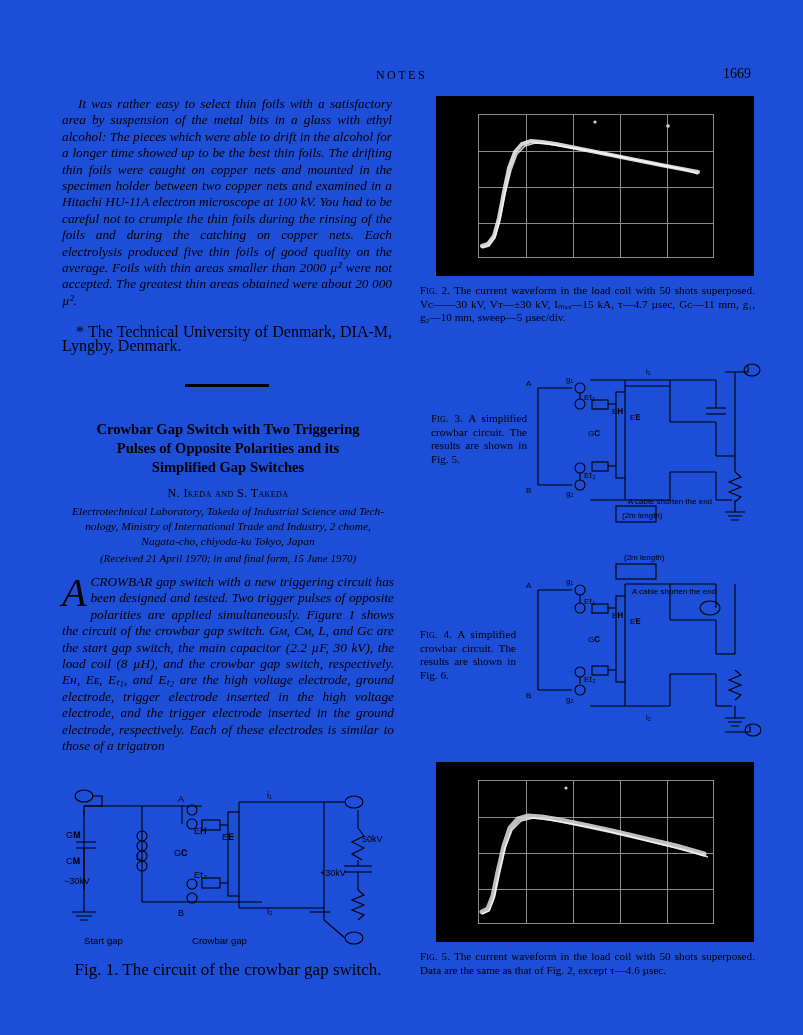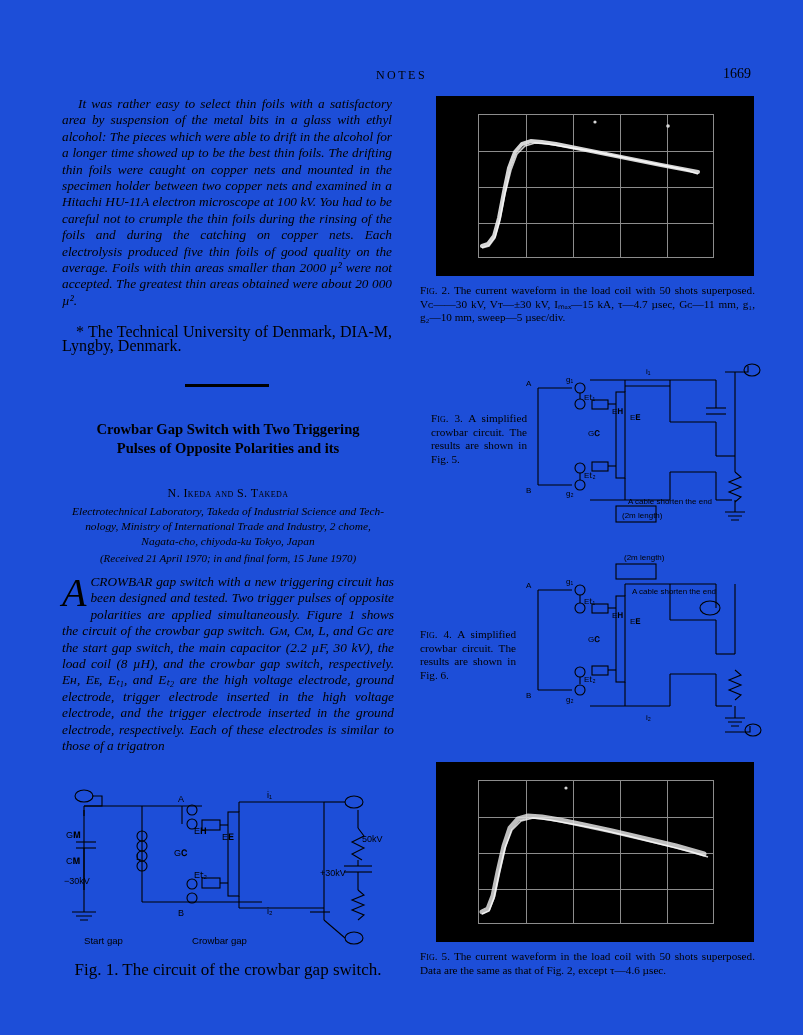--- a/index.html
+++ b/index.html
@@ -225,20 +225,21 @@
   <div class="col-left">
     <p class="body">It was rather easy to select thin foils with a satisfactory area by suspension of the metal bits in a glass with ethyl alcohol: The pieces which were able to drift in the alcohol for a longer time showed up to be the best thin foils. The drifting thin foils were caught on copper nets and mounted in the specimen holder between two copper nets and examined in a Hitachi HU-11A electron microscope at 100 kV. You had to be careful not to crumple the thin foils during the rinsing of the foils and during the catching on copper nets. Each electrolysis produced five thin foils of good quality on the average. Foils with thin areas smaller than 2000 µ² were not accepted. The greatest thin areas obtained were about 20 000 µ².</p>
     <p class="footnote">* The Technical University of Denmark, DIA-M, Lyngby, Denmark.</p>
   </div>
 
   <div class="rule"></div>
 
   <div class="art-title">
     <div>Crowbar Gap Switch with Two Triggering</div>
     <div>Pulses of Opposite Polarities and its</div>
+    <div>Simplified Gap Switches</div>
   </div>
 
   <div class="authors">N. Ikeda and S. Takeda</div>
 
   <div class="affil">
     <div>Electrotechnical Laboratory, Takeda of Industrial Science and Tech-</div>
     <div>nology, Ministry of International Trade and Industry, 2 chome,</div>
     <div>Nagata-cho, chiyoda-ku Tokyo, Japan</div>
   </div>
 

